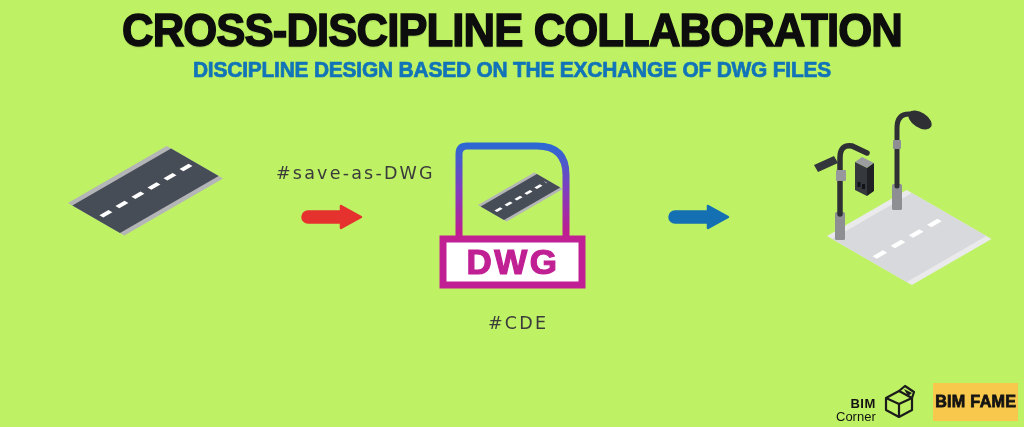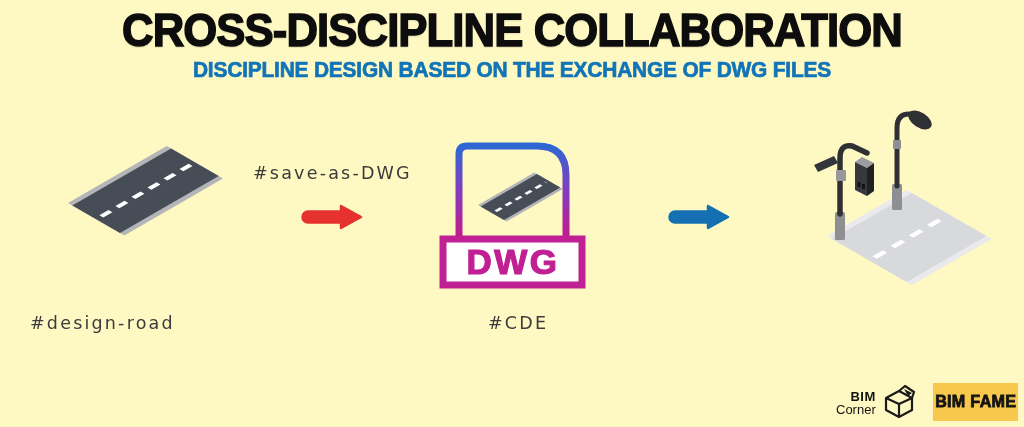--- a/index.html
+++ b/index.html
@@ -1,17 +1,17 @@
 <!DOCTYPE html>
 <html><head>
 <meta charset="utf-8">
 <style>
   html,body{margin:0;padding:0;background:#fff;}
   .canvas{
-    position:relative;width:1024px;height:427px;background:#fef9c3;
+    position:relative;width:1024px;height:427px;background:#bef264;
     font-family:"Liberation Sans",sans-serif;overflow:hidden;
   }
   .title{
     position:absolute;top:5px;left:0;width:1024px;text-align:center;
     font-size:47px;line-height:50px;font-weight:700;color:#0d0d0d;
     letter-spacing:-1px;-webkit-text-stroke:1.5px #0d0d0d;
     transform:scaleX(0.93);transform-origin:50% 50%;
     text-shadow:0 2px 1px rgba(0,0,0,0.10);white-space:nowrap;margin:0;
   }
   .subtitle{
@@ -20,21 +20,21 @@
     -webkit-text-stroke:0.7px #1274b8;letter-spacing:-0.2px;
     transform:scaleX(0.95);transform-origin:50% 50%;white-space:nowrap;margin:0;
   }
   .hashtag{
     position:absolute;font-family:"DejaVu Sans","Liberation Sans",sans-serif;
     font-size:17.5px;letter-spacing:2.2px;color:#3b3b3b;white-space:nowrap;
   }
   svg{position:absolute;display:block;}
   .bim-corner{
     position:absolute;left:836px;top:383px;height:40px;
-    display:flex;align-items:center;gap:3px;
+    display:flex;align-items:flex-end;gap:3px;
   }
   .bim-corner .txt{
     text-align:right;color:#131313;line-height:1.02;
     font-family:"Liberation Sans",sans-serif;
   }
   .bim-corner .l1{font-size:13px;font-weight:700;letter-spacing:0.5px;}
   .bim-corner .l2{font-size:13px;font-weight:400;}
   .bim-fame{
     position:absolute;left:933px;top:383px;width:85px;height:38px;
     background:#f7c84b;border-radius:0;display:flex;align-items:center;justify-content:center;
@@ -52,23 +52,22 @@
   <h1 class="title">CROSS-DISCIPLINE COLLABORATION</h1>
   <h2 class="subtitle">DISCIPLINE DESIGN BASED ON THE EXCHANGE OF DWG FILES</h2>
 
   <svg style="left:55px;top:135px" width="185" height="112" viewBox="0 0 185 112">
     <g transform="matrix(0.866,-0.5,0.866,0.5,13,68)">
       <rect x="0" y="0" width="114" height="65" fill="#b4b5b7"></rect>
       <rect x="0" y="5" width="114" height="55" fill="#474d57"></rect>
       <line x1="6" y1="32.5" x2="110" y2="32.5" stroke="#ffffff" stroke-width="4.5" stroke-dasharray="10.5 8"></line>
     </g>
   </svg>
-  <div class="hashtag" style="left:30px;top:313px">#design-road</div>
 
-  <div class="hashtag" style="left:253px;top:163px">#save-as-DWG</div>
+  <div class="hashtag" style="left:276px;top:163px">#save-as-DWG</div>
   <svg style="left:299px;top:204px" width="66" height="26" viewBox="0 0 66 26">
     <path d="M42,2 L62,13 L42,24 L42,18.5 L9,18.5 A5.5,5.5 0 0 1 9,7.5 L42,7.5 Z" fill="#e5322f" stroke="#e5322f" stroke-width="2.5" stroke-linejoin="round"></path>
   </svg>
 
   <svg style="left:435px;top:140px" width="155" height="152" viewBox="0 0 155 152">
     <defs>
       <linearGradient id="fileGrad" x1="0" y1="0" x2="0" y2="1">
         <stop offset="0" stop-color="#2d68d2"></stop>
         <stop offset="0.45" stop-color="#7e3fc0"></stop>
         <stop offset="0.9" stop-color="#bd1e92"></stop>

